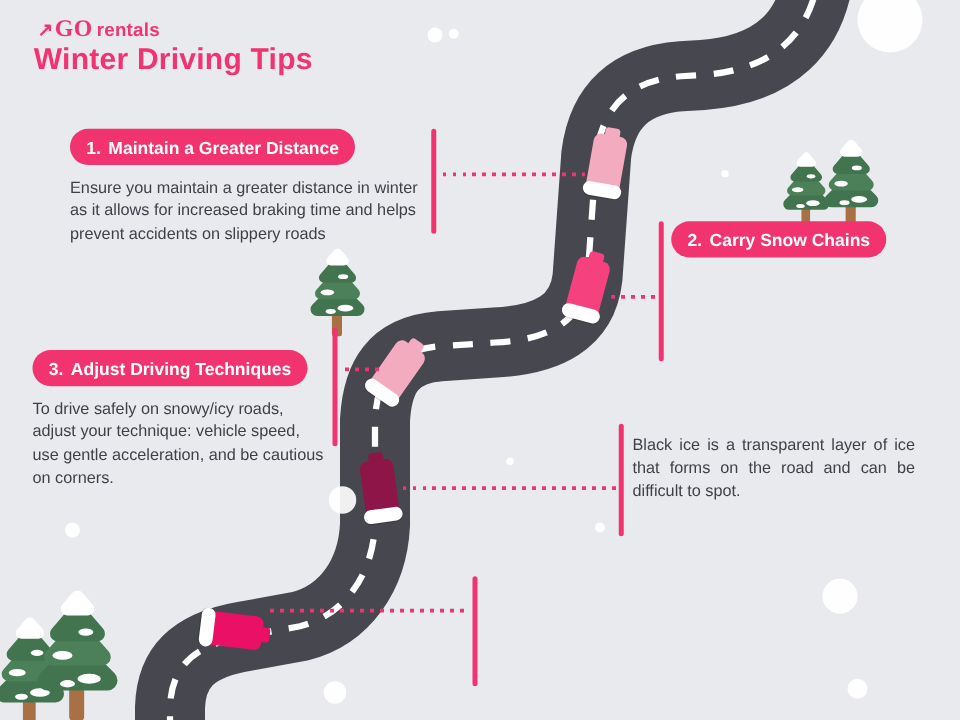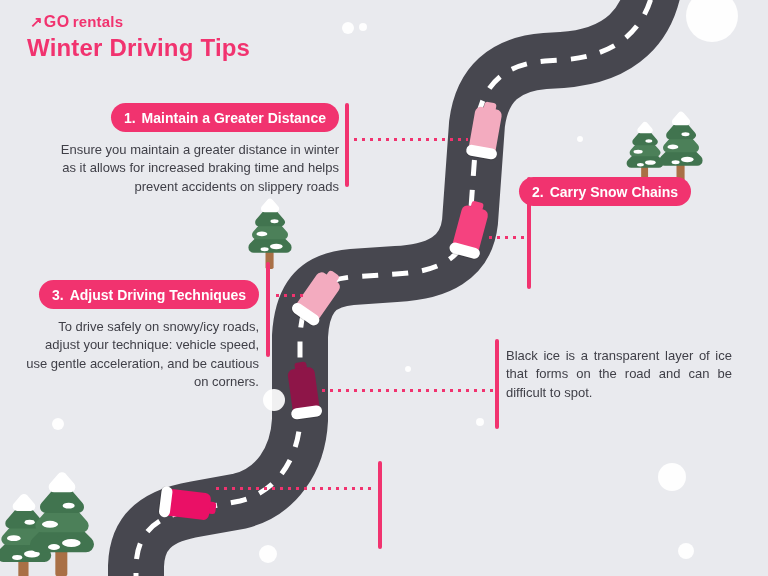--- a/index.html
+++ b/index.html
@@ -20,21 +20,21 @@
   }
   html,body{margin:0;padding:0;}
   .page{
     position:relative;width:768px;height:576px;overflow:hidden;
     background:var(--c-background);
     font-family:"Liberation Sans",sans-serif;
   }
   
   .logo{position:absolute;left:30px;top:13px;color:var(--c-accent);font-weight:bold;font-size:16px;letter-spacing:.2px;}
   .logo .arrow{font-size:15px;margin-right:1px;}
-  .logo .go{font-size:16px;letter-spacing:.5px;}
+  .logo .go{font-size:19px;letter-spacing:.5px;font-family:Liberation Serif, serif;}
   .logo .rentals{font-weight:600;font-size:15px;margin-left:3px;margin-top:22px;}
   .title{
     position:absolute;left:27px;top:34px;margin:0;
     color:var(--c-accent);font-size:24px;font-weight:bold;letter-spacing:.2px;
   }
   
   .road-svg{position:absolute;left:0;top:0;}
   
   .car{position:absolute;width:30px;height:56px;}
   .car-nub{position:absolute;left:9px;top:0;width:12px;height:10px;border-radius:3px;}
@@ -53,24 +53,24 @@
   .car5 .car-body,.car5 .car-nub{background:var(--c-car-crimson);}
   
   .tip{position:absolute;}
   .badge{
     display:inline-block;background:var(--c-accent);color:var(--c-badge-text);
     font-weight:bold;font-size:14px;padding:7px 13px 6px;border-radius:17px;
     white-space:nowrap;
   }
   .badge .num{margin-right:6px;}
   .tip-body{margin:9px 0 0;font-size:13px;line-height:1.42;color:var(--c-text);font-weight:500;}
-  .align-right{text-align:right;}
+  .align-right{text-align:left;}
   .align-just{text-align:justify;}
   .tip1{left:56px;top:103px;width:283px;}
-  .tip2{left:519px;top:177px;width:198px;}
+  .tip2{left:537px;top:177px;width:198px;}
   .tip3{left:26px;top:280px;width:233px;}
   .tip4{left:506px;top:338px;width:226px;}
   .tip5{left:389px;top:460px;width:352px;}
   
   .bar{position:absolute;width:4px;border-radius:2px;background:var(--c-accent);}
   .bar1{left:345px;top:103px;height:84px;}
   .bar2{left:527px;top:177px;height:112px;}
   .bar3{left:266px;top:262px;height:95px;}
   .bar4{left:495px;top:339px;height:90px;}
   .bar5{left:378px;top:461px;height:88px;}

